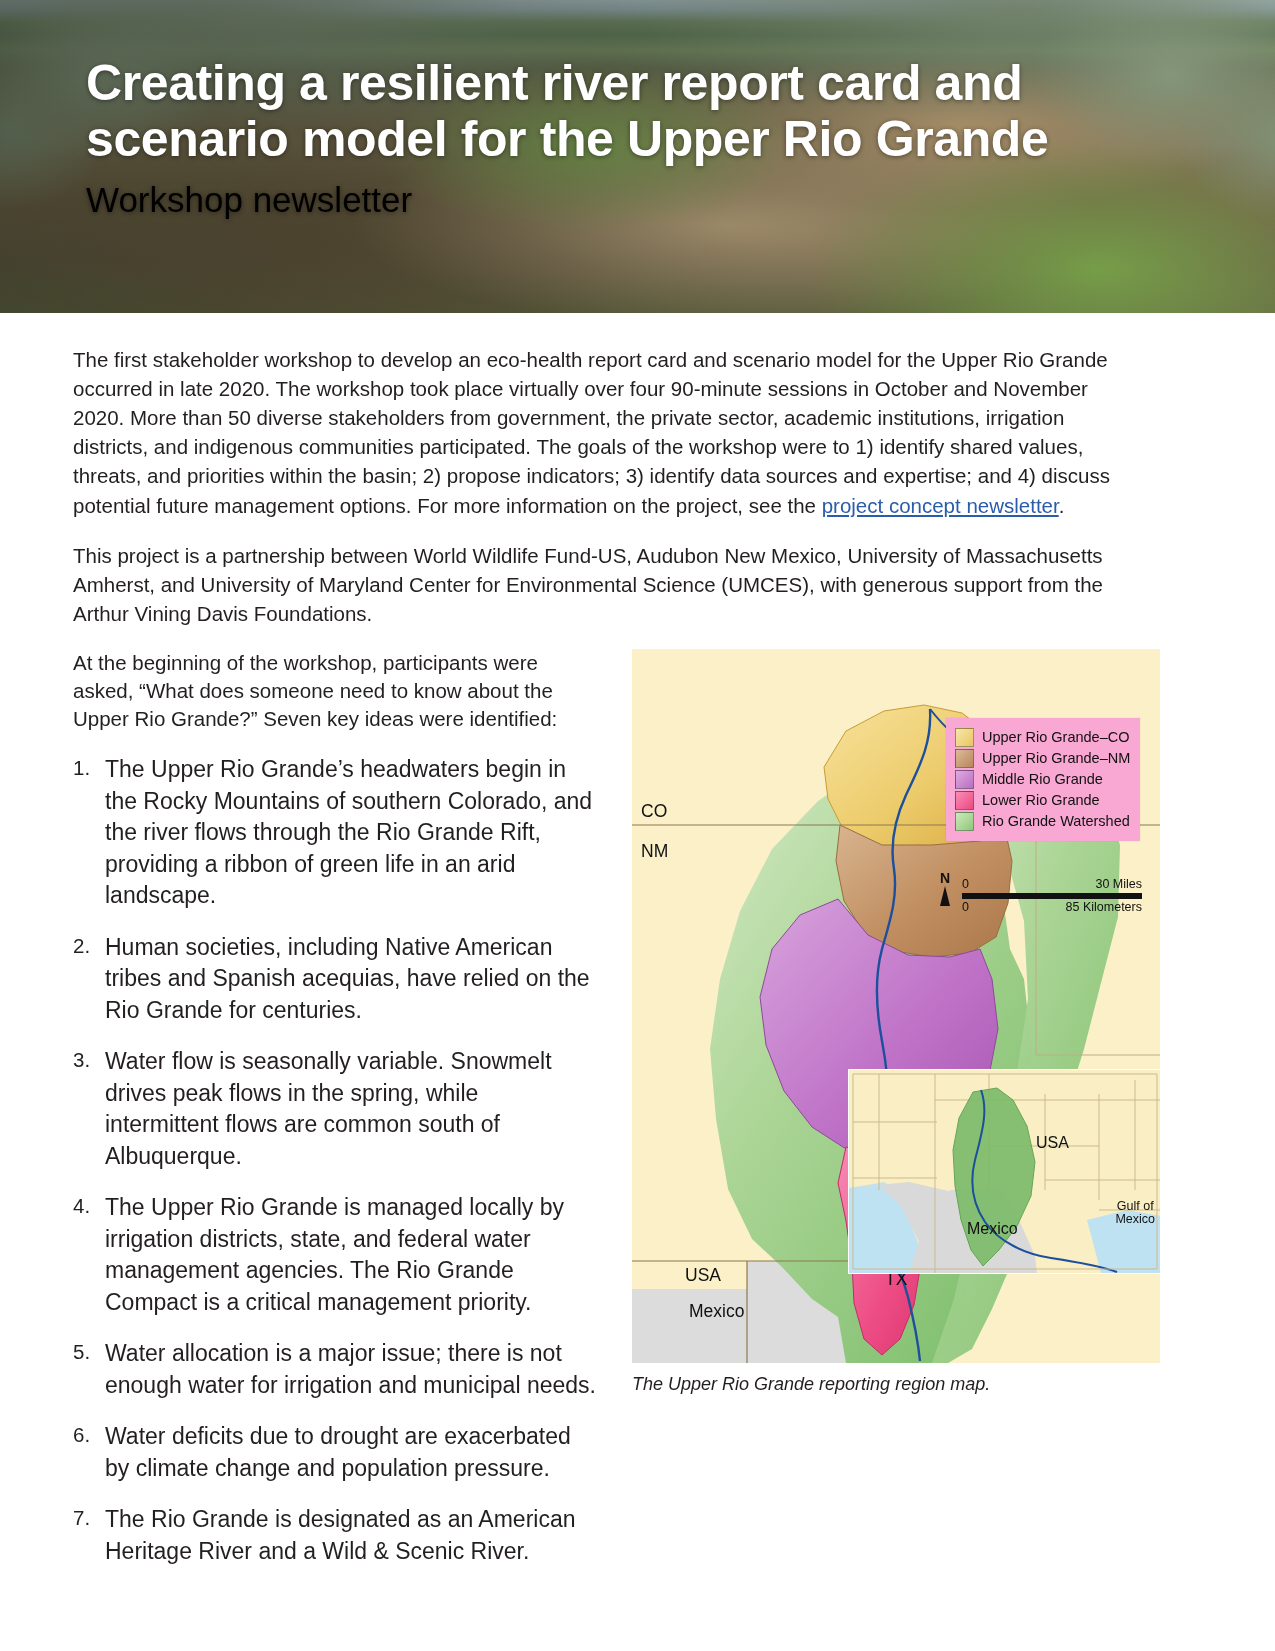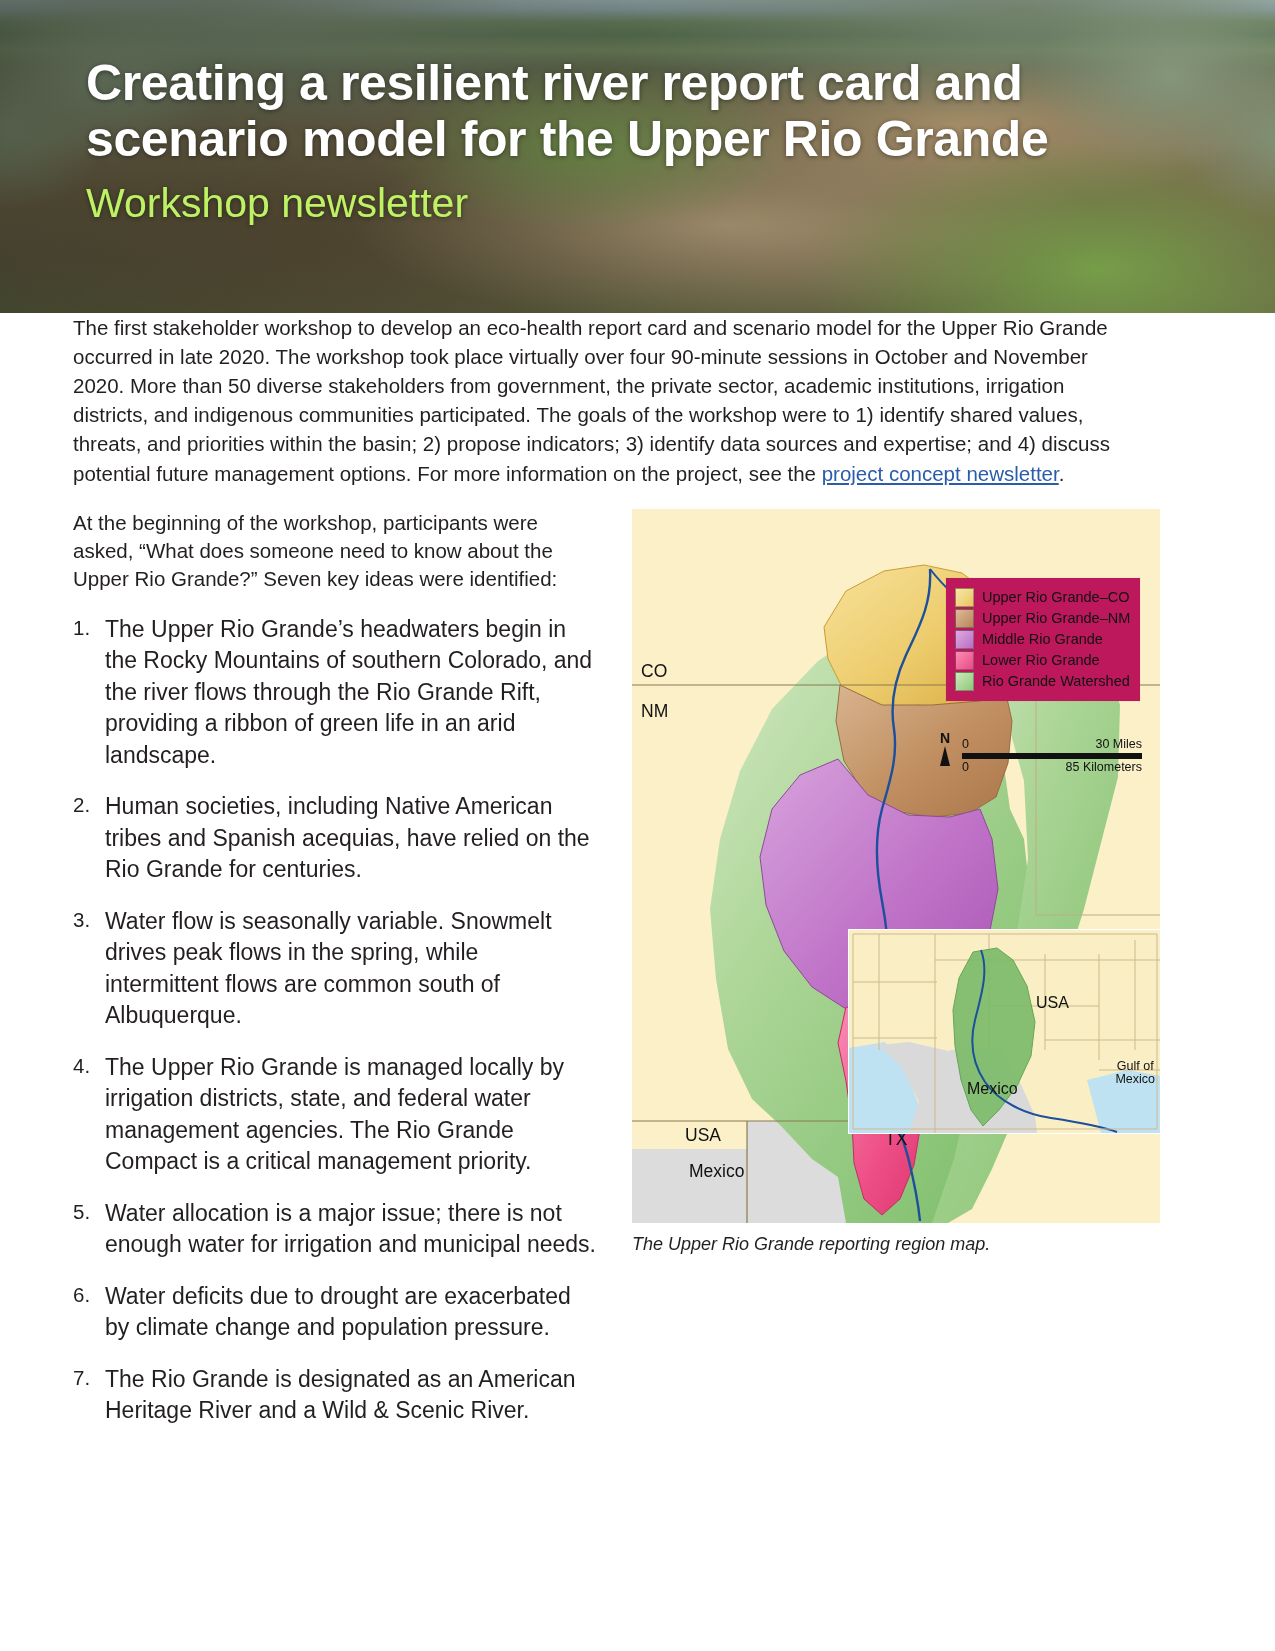--- a/index.html
+++ b/index.html
@@ -33,28 +33,28 @@
     background:radial-gradient(ellipse 170px 120px at 40% 35%,#93a388 0%,rgba(147,163,136,0) 72%),
                radial-gradient(ellipse 140px 110px at 10% 60%,#8a9b80 0%,rgba(138,155,128,0) 70%);}
   .hero-veg-right{position:absolute;right:-30px;top:0;width:340px;height:250px;
     background:radial-gradient(ellipse 190px 130px at 60% 30%,#8fa184 0%,rgba(143,161,132,0) 72%),
                radial-gradient(ellipse 160px 120px at 95% 55%,#869a7c 0%,rgba(134,154,124,0) 70%);}
   .hero-scrim{position:absolute;inset:0;
     background:linear-gradient(100deg,rgba(20,28,18,.48) 0%,rgba(20,28,18,.30) 45%,rgba(20,28,18,.12) 75%,rgba(20,28,18,.05) 100%);}
   .hero-text{position:absolute;left:86px;top:55px;width:1110px;}
   .hero-title{font-size:50px;line-height:1.12;font-weight:700;color:#ffffff;
     letter-spacing:-.4px;text-shadow:0 1px 5px rgba(0,0,0,.45);margin:0;}
-  .hero-sub{font-size:41px;line-height:1.2;color:#bef264;font-weight:400;margin:12px 0 0 0;
+  .hero-sub{font-size:35px;line-height:1.2;color:#000000;font-weight:400;margin:12px 0 0 0;
     text-shadow:0 1px 5px rgba(0,0,0,.45);}
 
   
   .page{position:absolute;left:0;top:313px;width:1275px;}
   .col-pad{padding:0 73px;}
   p.intro{font-size:20.5px;line-height:1.42;margin:0 0 21px 0;color:#231f20;max-width:1055px;}
-  p.intro:first-of-type{}
+  p.intro:first-of-type{padding-top:32px;}
   a.inline-link{color:#2a5caa;text-decoration:underline;}
 
   h2.section{font-size:33px;line-height:1.2;font-weight:700;color:#2e6b2c;
     margin:26px 0 16px 0;letter-spacing:-.2px;}
 
   .two-col{display:flex;gap:34px;align-items:flex-start;}
   .left-col{width:525px;flex:0 0 525px;}
   .right-col{width:528px;flex:0 0 528px;}
 
   p.lead{font-size:20.5px;line-height:1.37;margin:0 0 21px 0;}
@@ -66,21 +66,21 @@
 
   
   .figure{width:528px;}
   .mapbox{position:relative;width:528px;height:714px;background:#fbf0c8;overflow:hidden;}
   .map-title{position:absolute;top:10px;left:0;width:100%;text-align:center;
     font-size:22px;font-weight:700;color:#111;letter-spacing:.1px;}
 
   
   .watershed{position:absolute;left:0;top:0;width:100%;height:100%;}
 
-  .legend{position:absolute;left:314px;top:69px;background:#be185d;padding:8px 10px 8px 9px;
+  .legend{position:absolute;left:314px;top:69px;background:#f9a8d4;padding:8px 10px 8px 9px;
     box-shadow:0 0 0 .5px rgba(0,0,0,.06);}
   .legend-row{display:flex;align-items:center;margin:2px 0;}
   .legend-swatch{width:17px;height:17px;margin-right:8px;flex:0 0 17px;
     border:1px solid rgba(0,0,0,.35);}
   .legend-label{font-size:14.5px;color:#111;white-space:nowrap;}
 
   .scalebar{position:absolute;left:330px;top:228px;width:180px;font-size:13px;color:#111;}
   .north{position:absolute;left:303px;top:222px;text-align:center;width:20px;}
   .north-n{font-size:14px;font-weight:600;color:#111;line-height:1;}
   .north-arrow{width:0;height:0;margin:1px auto 0 auto;
@@ -117,20 +117,21 @@
     <h1 class="hero-title">Creating a resilient river report card and scenario model for the Upper Rio Grande</h1>
     <div class="hero-sub">Workshop newsletter</div>
   </div>
 </div>
 
 <div class="page">
   <div class="col-pad">
 
     <p class="intro"><span>The first stakeholder workshop to develop an eco-health report card and scenario model for the Upper Rio Grande occurred in late 2020. The workshop took place virtually over four 90-minute sessions in October and November 2020. More than 50 diverse stakeholders from government, the private sector, academic institutions, irrigation districts, and indigenous communities participated. The goals of the workshop were to 1) identify shared values, threats, and priorities within the basin; 2) propose indicators; 3) identify data sources and expertise; and 4) discuss potential future management options. For more information on the project, see the </span><a class="inline-link" href="#">project concept newsletter</a><span>.</span></p>
 
+    <p class="intro">This project is a partnership between World Wildlife Fund-US, Audubon New Mexico, University of Massachusetts Amherst, and University of Maryland Center for Environmental Science (UMCES), with generous support from the Arthur Vining Davis Foundations.</p>
 
 
     <div class="two-col">
 
       <div class="left-col">
         <p class="lead">At the beginning of the workshop, participants were asked, “What does someone need to know about the Upper Rio Grande?” Seven key ideas were identified:</p>
         <ol class="keylist">
           <li>The Upper Rio Grande’s headwaters begin in the Rocky Mountains of southern Colorado, and the river flows through the Rio Grande Rift, providing a ribbon of green life in an arid landscape.</li>
           <li>Human societies, including Native American tribes and Spanish acequias, have relied on the Rio Grande for centuries.</li>
           <li>Water flow is seasonally variable. Snowmelt drives peak flows in the spring, while intermittent flows are common south of Albuquerque.</li>

